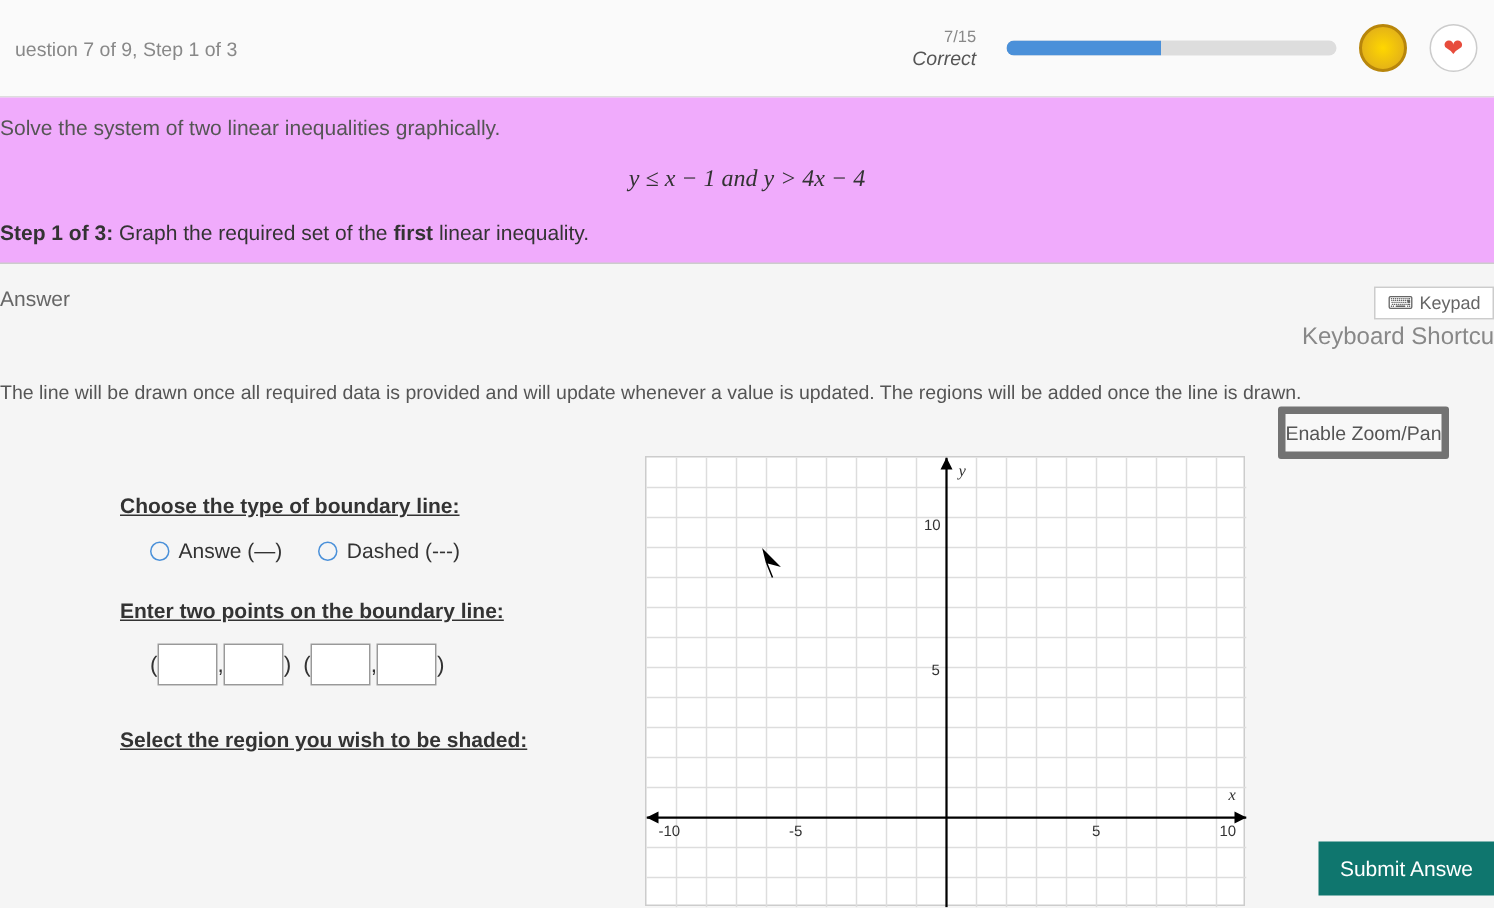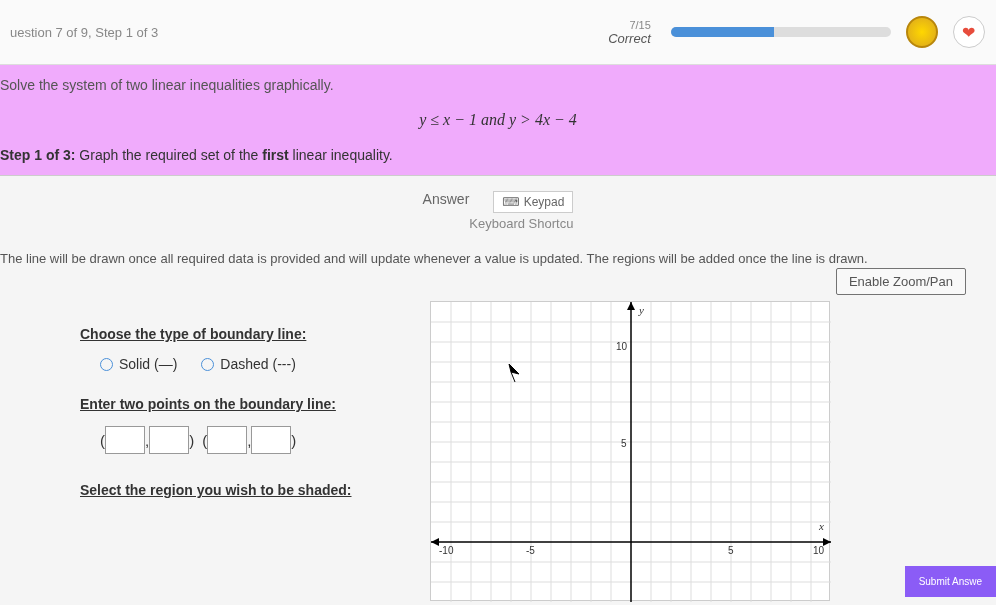--- a/index.html
+++ b/index.html
@@ -17,48 +17,48 @@
     .heart { background: #fff; border: 1px solid #ccc; }
     .heart-inner { color: #e74c3c; font-size: 16px; }
     
     .problem-section { padding: 12px 0 12px 0; background: #f0abfc; border-bottom: 1px solid #ccc; }
     .instruction { color: #555; font-size: 14px; margin-bottom: 18px; }
     .equation { text-align: center; font-family: 'Times New Roman', serif; font-size: 16px; margin-bottom: 18px; font-style: italic; }
     .step-label { font-size: 14px; }
     .step-label b { font-weight: bold; }
     
     .answer-section { padding: 15px 0 0 0; }
-    .answer-header { display: flex; justify-content: center; align-items: flex-start; margin-bottom: 20px; }
+    .answer-header { display: flex; justify-content: space-between; align-items: flex-start; margin-bottom: 20px; }
     .answer-title { color: #666; font-size: 14px; }
     .keypad-area { text-align: right; }
     .keypad-btn { border: 1px solid #ccc; padding: 3px 8px; font-size: 12px; color: #666; background: #fff; display: inline-flex; align-items: center; gap: 4px; }
-    .keypad-shortcut { color: #888; font-size: 13px; margin-top: 3px; }
+    .keypad-shortcut { color: #888; font-size: 16px; margin-top: 3px; }
     
     .hint-text { color: #555; font-size: 13px; margin-bottom: 10px; }
     
     .work-area { display: flex; gap: 30px; align-items: flex-start; padding: 0 20px 0 80px; }
     .controls { flex: 0 0 320px; padding-top: 50px; }
     .control-label { font-size: 14px; font-weight: bold; margin-bottom: 14px; text-decoration: underline; }
     .radio-row { display: flex; gap: 24px; margin-bottom: 24px; padding-left: 20px; }
     .radio-opt { display: flex; align-items: center; gap: 6px; font-size: 14px; }
     .radio-circle { width: 13px; height: 13px; border: 1.5px solid #4a90d9; border-radius: 50%; }
     .point-inputs { display: flex; gap: 8px; align-items: center; margin-bottom: 28px; padding-left: 20px; font-size: 15px; }
     .point-group { display: flex; align-items: center; }
     .input-box { width: 40px; height: 28px; border: 1px solid #999; background: #fff; }
     
     .graph-area { flex: 1; position: relative; }
-    .zoom-btn { position: absolute; top: -8px; right: 10px; border: 1px solid #737373; background: #f8f8f8; padding: 5px 12px; font-size: 13px; color: #555; border-radius: 2px; }
+    .zoom-btn { position: absolute; top: -8px; right: 10px; border: 5px solid #737373; background: #f8f8f8; padding: 5px 0; font-size: 13px; color: #555; border-radius: 2px; }
     .graph-box { width: 400px; height: 300px; border: 1px solid #ccc; background: #fff; position: relative; margin-top: 25px; }
     svg { display: block; }
     .grid-line { stroke: #ddd; stroke-width: 1; }
     .axis-line { stroke: #000; stroke-width: 1.5; }
     .axis-label { font-size: 11px; fill: #333; font-style: italic; font-family: 'Times New Roman', serif; }
     .tick-label { font-size: 10px; fill: #333; }
     
-    .submit-btn { position: absolute; bottom: 8px; right: 0; background: #8b5cf6; color: #fff; border: none; padding: 10px 14px; font-size: 10px; }
+    .submit-btn { position: absolute; bottom: 8px; right: 0; background: #0f766e; color: #fff; border: none; padding: 10px 14px; font-size: 14px; }
   </style>
 </head>
 <body>
 
 <div class="header">
   <div class="question-label">uestion 7 of 9, Step 1 of 3</div>
   <div class="correct-block">
     <div class="correct-num">7/15</div>
     <div class="correct-text">Correct</div>
   </div>
@@ -92,21 +92,21 @@
   </div>
 
   <div class="hint-text">The line will be drawn once all required data is provided and will update whenever a value is updated. The regions will be added once the line is drawn.</div>
 
   <div class="work-area">
     <div class="controls">
       <div class="control-label">Choose the type of boundary line:</div>
       <div class="radio-row">
         <div class="radio-opt">
           <span class="radio-circle"></span>
-          <span>Solid (—)</span>
+          <span>Answe (—)</span>
         </div>
         <div class="radio-opt">
           <span class="radio-circle"></span>
           <span>Dashed (---)</span>
         </div>
       </div>
 
       <div class="control-label">Enter two points on the boundary line:</div>
       <div class="point-inputs">
         <div class="point-group">

